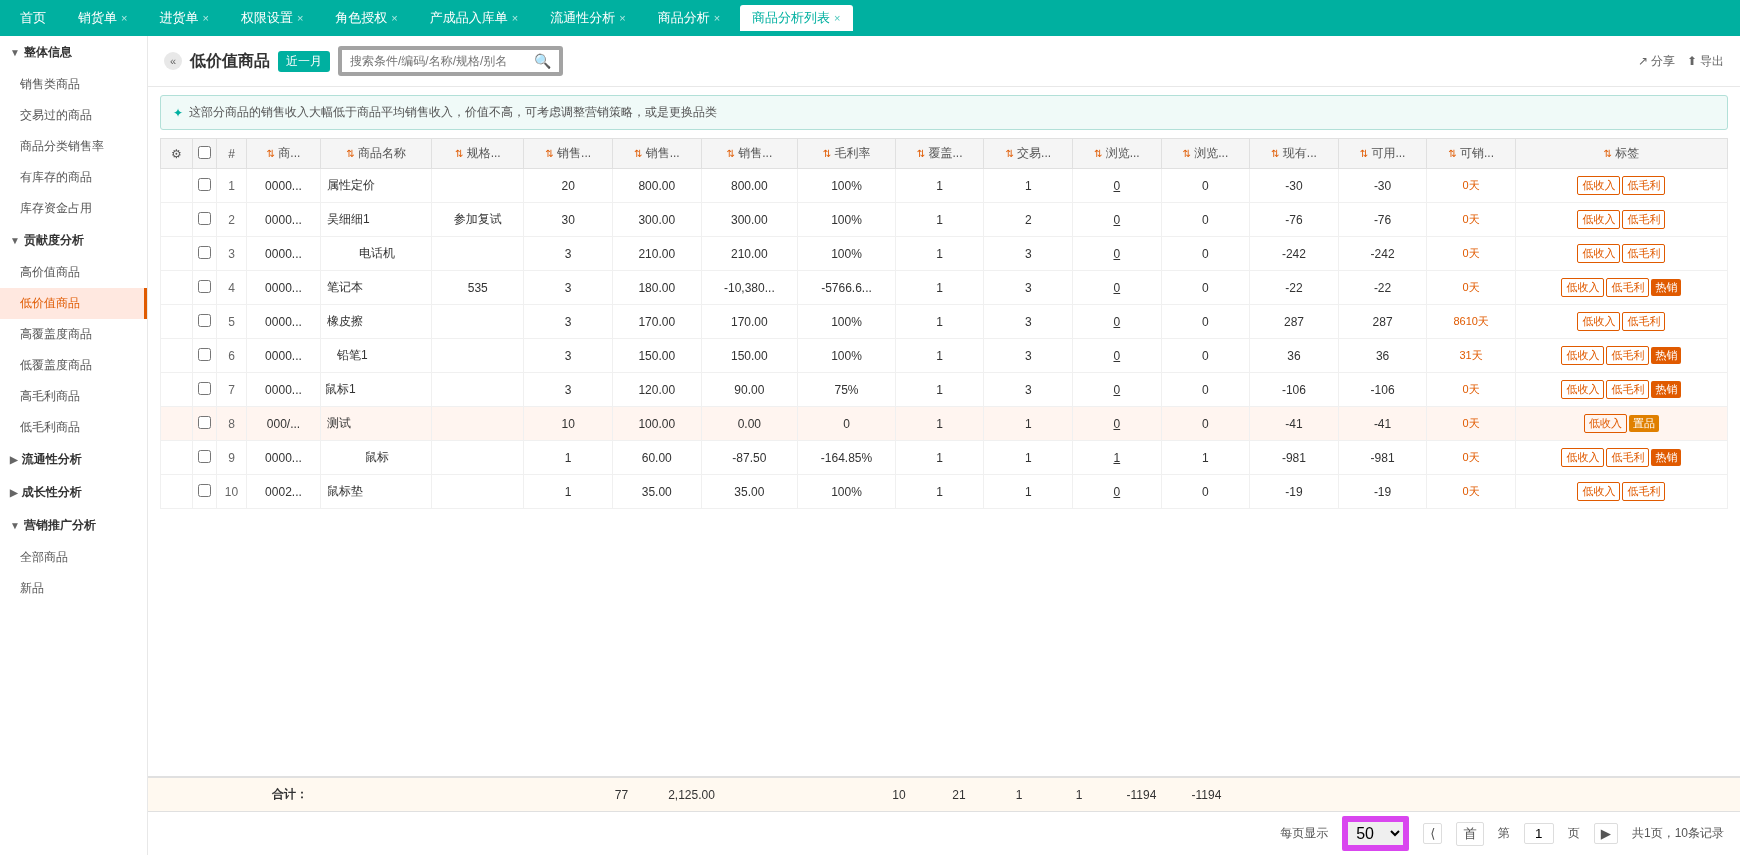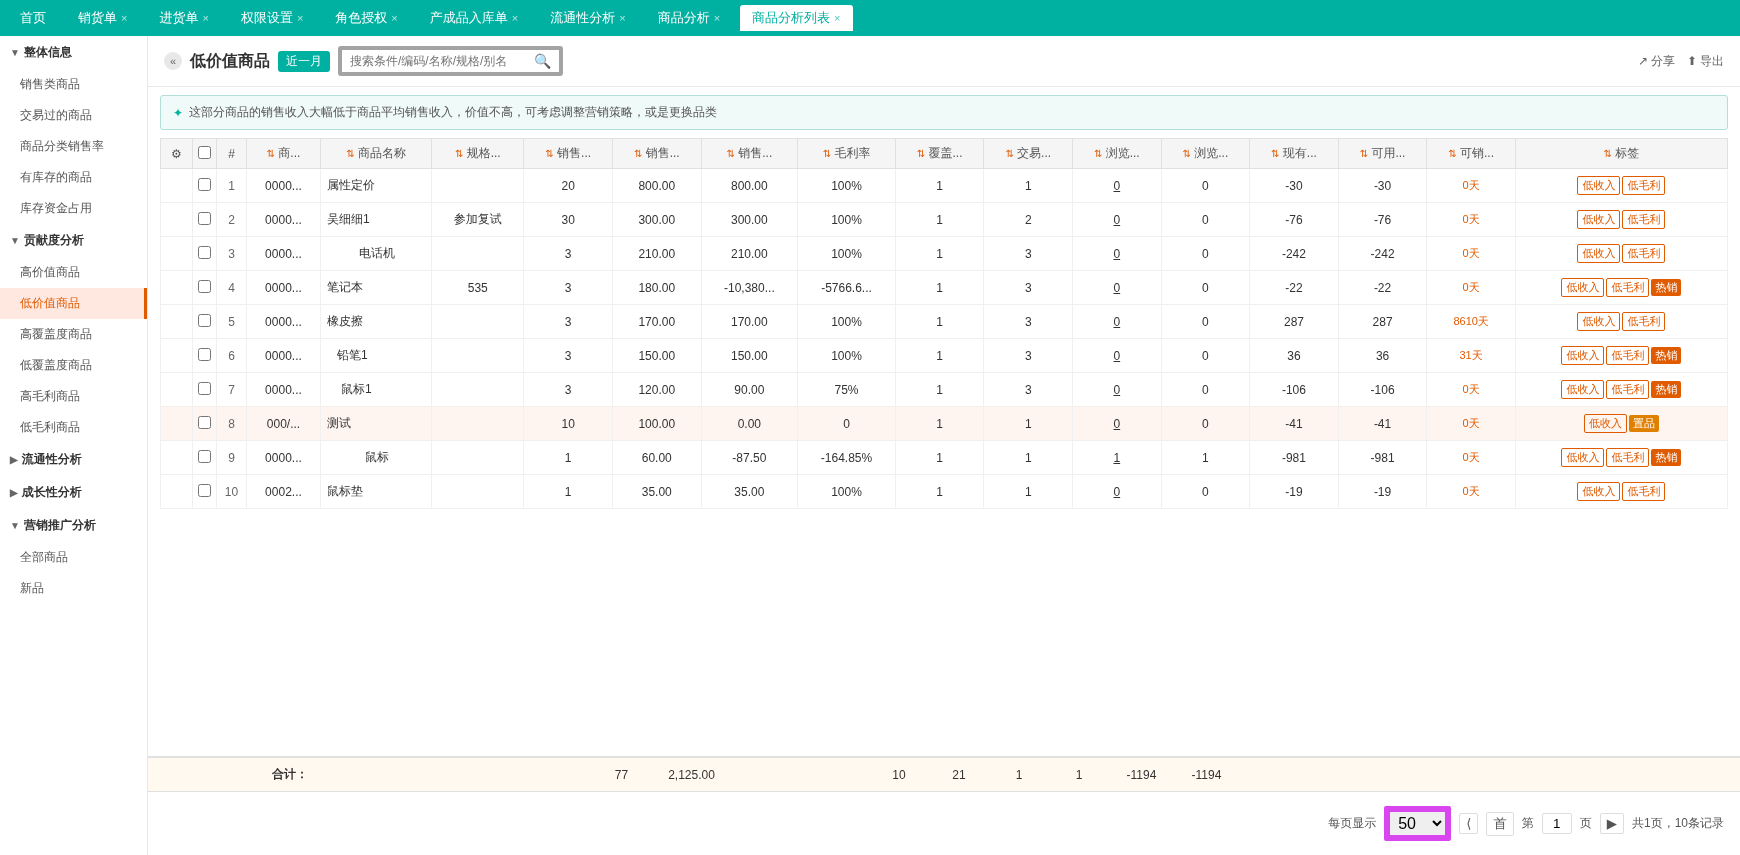--- a/index.html
+++ b/index.html
@@ -194,25 +194,25 @@
       padding: 8px 12px;
       display: flex;
       align-items: center;
       gap: 0;
     }
     .footer-label { font-weight: bold; color: #333; width: 160px; text-align: right; padding-right: 12px; }
 
     
     .bottom-bar {
       border-top: 1px solid #e0e0e0;
-      padding: 14px 16px;
+      padding: 4px 16px;
       display: flex;
       align-items: center;
       justify-content: flex-end;
-      gap: 8px;
+      gap: 14px;
       background: #fff;
       font-size: 12px;
       color: #555;
     }
     .bottom-bar .page-size-select {
       border: 6px solid #d946ef;
       padding: 2px 4px;
       border-radius: 2px;
       font-size: 16px;
     }
@@ -584,21 +584,21 @@
       <span class="tag-badge tag-low-income">低收入</span><span class="tag-badge tag-low-profit">低毛利</span><span class="tag-badge tag-hot">热销</span>
     </td>
   </tr>
             <tr>
     <td></td>
     <td class="checkbox-col">
       <input type="checkbox" style="">
     </td>
     <td class="num-row">7</td>
     <td>0000...</td>
-    <td style="text-align:left;padding-left:20px;">鼠标1</td>
+    <td style="text-align:left;padding-left:4px;">鼠标1</td>
     <td></td>
     <td>3</td>
     <td>120.00</td>
     <td>90.00</td>
     <td>75%</td>
     <td>1</td>
     <td>3</td>
     <td><span class="link-underline">0</span></td>
     <td>0</td>
     <td>-106</td>

